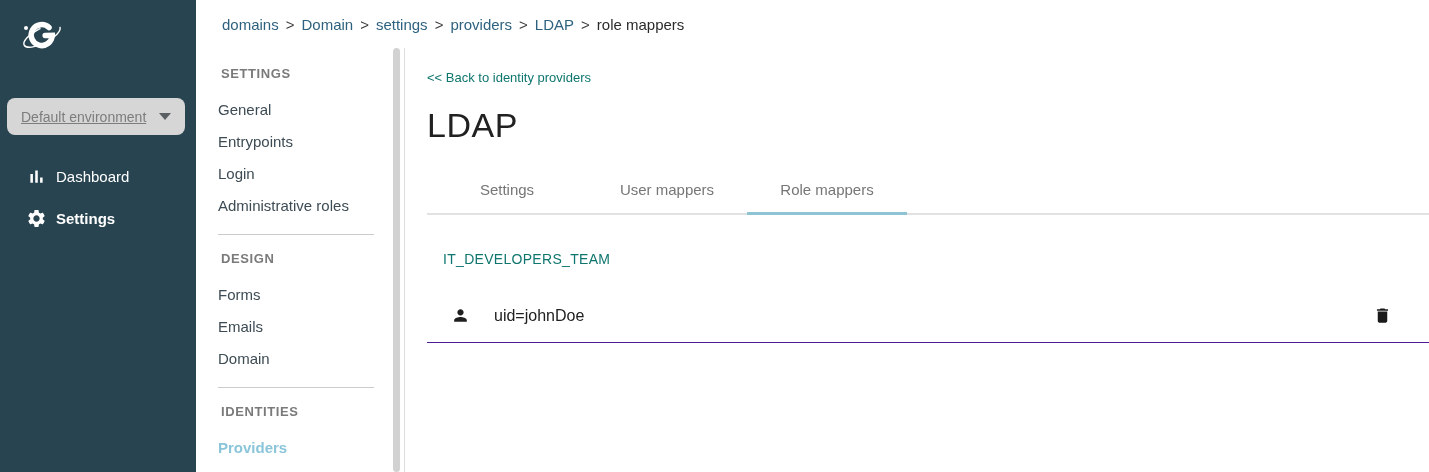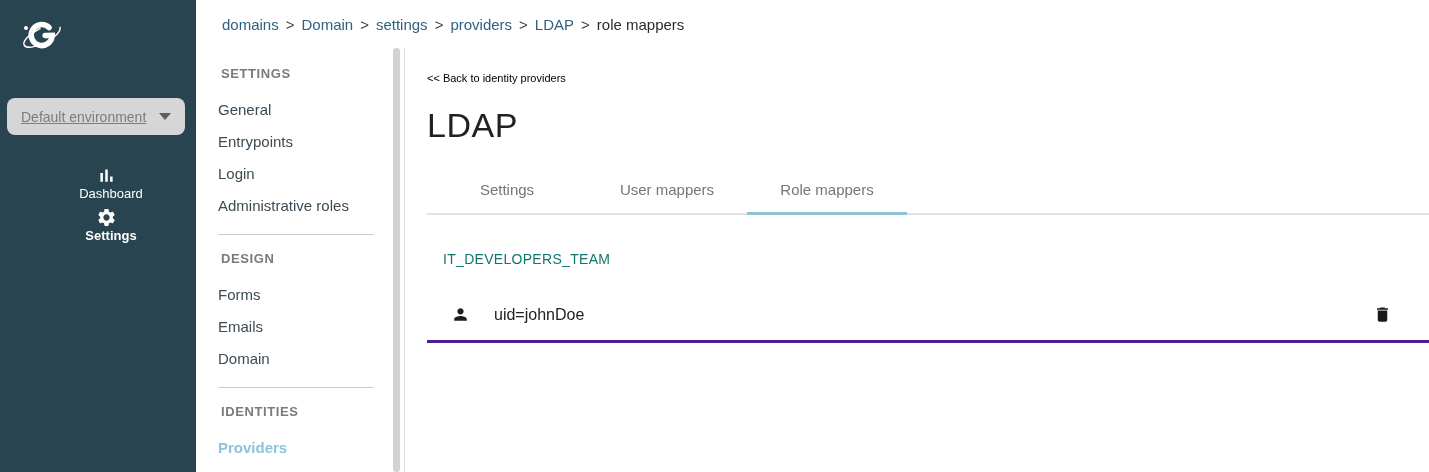--- a/index.html
+++ b/index.html
@@ -10,21 +10,21 @@
   
   .primary-sidebar { width:196px; flex-shrink:0; background:#274450; position:relative; color:#fff; }
   .logo { position:absolute; top:14px; left:16px; width:52px; height:46px; }
   .env-select { position:absolute; top:98px; left:7px; width:178px; height:37px;
     background:#d6d6d6; border-radius:8px; display:flex; align-items:center;
     justify-content:space-between; padding:0 14px; color:#7d7d7d; font-size:14px; cursor:pointer;text-decoration:underline; }
   .caret { width:0; height:0; border-left:6px solid transparent; border-right:6px solid transparent;
     border-top:7px solid #5a5f63; margin-left:8px; }
   .primary-nav { position:absolute; top:155px; left:0; right:0; }
   .pnav-item { display:flex; align-items:center; padding:10px 0 10px 26px; height:42px;
-    font-size:13px; color:#fff; cursor:pointer;flex-direction:column; }
+    font-size:15px; color:#fff; cursor:pointer; }
   .pnav-item .icon { width:21px; height:21px; margin-right:9px; display:inline-flex; }
   .pnav-item.active { font-weight:bold; }
   .icon svg { width:100%; height:100%; }
 
   
   .right-col { flex:1; display:flex; flex-direction:column; min-width:0; }
   .breadcrumb-band { height:48px; display:flex; align-items:center; padding-left:26px;
     font-size:15px; flex-shrink:0; }
   .crumb-link { color:#2e617f; cursor:pointer; text-decoration:none;text-align:right; }
   .crumb-sep { color:#3c3c3c; margin:0 7px; }
@@ -38,30 +38,30 @@
   .sb-scroll-thumb { position:absolute; top:0; right:4px; width:7px; height:100%;
     background:#d2d2d2; border-radius:4px; }
   .side-header { margin:16px 0 13px 25px; font-size:13px; font-weight:bold;
     color:#7a7a7a; letter-spacing:.6px; }
   .side-item { padding:7px 0 7px 22px; line-height:18px; font-size:15px; color:#3d4b54; cursor:pointer; }
   .side-item.active { color:#8bc5da; font-weight:bold; }
   .side-divider { border:none; border-top:1px solid #cccccc; margin:12px 30px 4px 22px; }
 
   
   .main { flex:1; padding:20px 0 0 22px; min-width:0; }
-  .back-link { font-size:11px; color:#000000; cursor:pointer; }
+  .back-link { font-size:13px; color:#0f766e; cursor:pointer; }
   .page-title { margin-top:20px; font-size:34px; font-weight:400; color:#212121; letter-spacing:.5px; }
   .tabs { display:flex; margin-top:22px; border-bottom:2px solid #e2e2e2; }
   .tab { width:160px; text-align:center; padding:14px 0 15px; font-size:15px;
     color:#767676; position:relative; cursor:pointer; }
   .tab.active::after { content:""; position:absolute; left:0; right:0; bottom:-2px;
     height:3px; background:#8ec3d4; }
   .group-label { margin:36px 0 0 16px; font-size:14px; color:#0f766e; letter-spacing:.3px; }
   .role-row { display:flex; align-items:center; margin-top:22px; height:54px;
-    padding:0 37px 0 24px; border-bottom:3px solid #4c1d95; }
+    padding:0 37px 0 24px; border-bottom:1px solid #4c1d95; }
   .role-row .person { width:19px; height:19px; }
   .role-row .user-text { margin-left:24px; font-size:16px; color:#212121; }
   .row-spacer { flex:1; }
   .trash-btn { width:19px; height:19px; cursor:pointer; background:none; border:none; padding:0; }
 </style>
 </head>
 <body>
 
 <div class="app">
 

